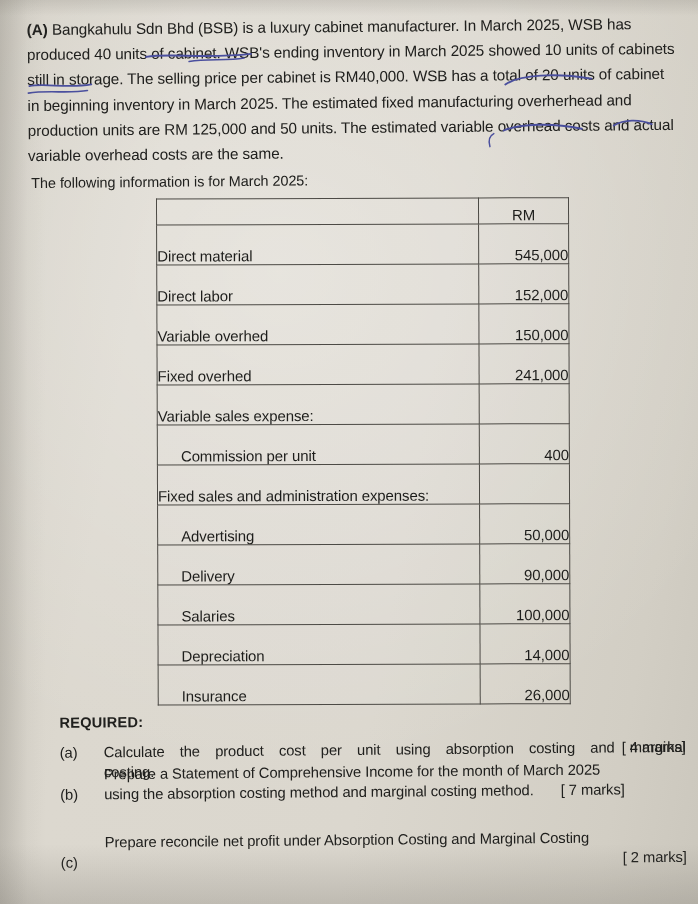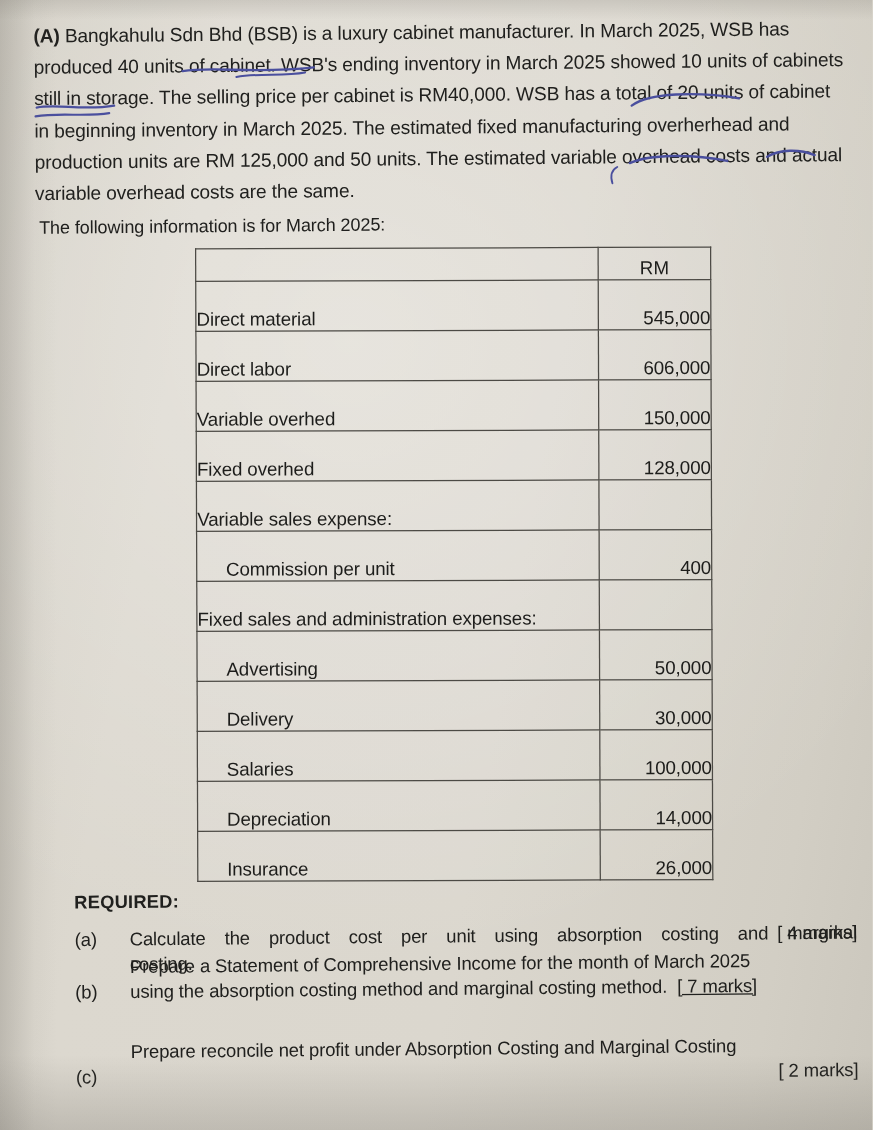--- a/index.html
+++ b/index.html
@@ -234,49 +234,49 @@
           <th class="rm-head">RM</th>
         </tr>
       </thead>
       <tbody id="cost-table-body">
           <tr>
             <td class="lbl">Direct material</td>
             <td class="val">545,000</td>
           </tr>
           <tr>
             <td class="lbl">Direct labor</td>
-            <td class="val">606,000</td>
+            <td class="val">152,000</td>
           </tr>
           <tr>
             <td class="lbl">Variable overhed</td>
             <td class="val">150,000</td>
           </tr>
           <tr>
             <td class="lbl">Fixed overhed</td>
-            <td class="val">128,000</td>
+            <td class="val">241,000</td>
           </tr>
           <tr>
             <td class="lbl">Variable sales expense:</td>
             <td class="val"></td>
           </tr>
           <tr>
             <td class="lbl indent">Commission per unit</td>
             <td class="val">400</td>
           </tr>
           <tr>
             <td class="lbl">Fixed sales and administration expenses:</td>
             <td class="val"></td>
           </tr>
           <tr>
             <td class="lbl indent">Advertising</td>
             <td class="val">50,000</td>
           </tr>
           <tr>
             <td class="lbl indent">Delivery</td>
-            <td class="val">30,000</td>
+            <td class="val">90,000</td>
           </tr>
           <tr>
             <td class="lbl indent">Salaries</td>
             <td class="val">100,000</td>
           </tr>
           <tr>
             <td class="lbl indent">Depreciation</td>
             <td class="val">14,000</td>
           </tr>
           <tr>
@@ -298,21 +298,21 @@
         <span style="display:block;">costing.</span>
       </span>
     </div>
 
     <div class="req-item" style="margin-top:-1px;">
       <span class="tag" style="top:20px;">(b)</span>
       <span class="body">
         <span style="display:block; margin-top:-20px;">Prepare a Statement of Comprehensive Income for the month of March 2025</span>
         <span style="display:block;">
           <span class="nowrapline">using the absorption costing method and marginal costing method.</span>
-          <span style="margin-left:4px;text-decoration:underline;">[ 7 marks]</span>
+          <span style="margin-left:23px;">[ 7 marks]</span>
         </span>
       </span>
     </div>
 
     <div class="req-item" style="margin-top:28px;">
       <span class="tag" style="top:20px;">(c)</span>
       <span class="body">
         <span style="display:block;">Prepare reconcile net profit under Absorption Costing and Marginal Costing</span>
         <span class="marks">[ 2 marks]</span>
       </span>

